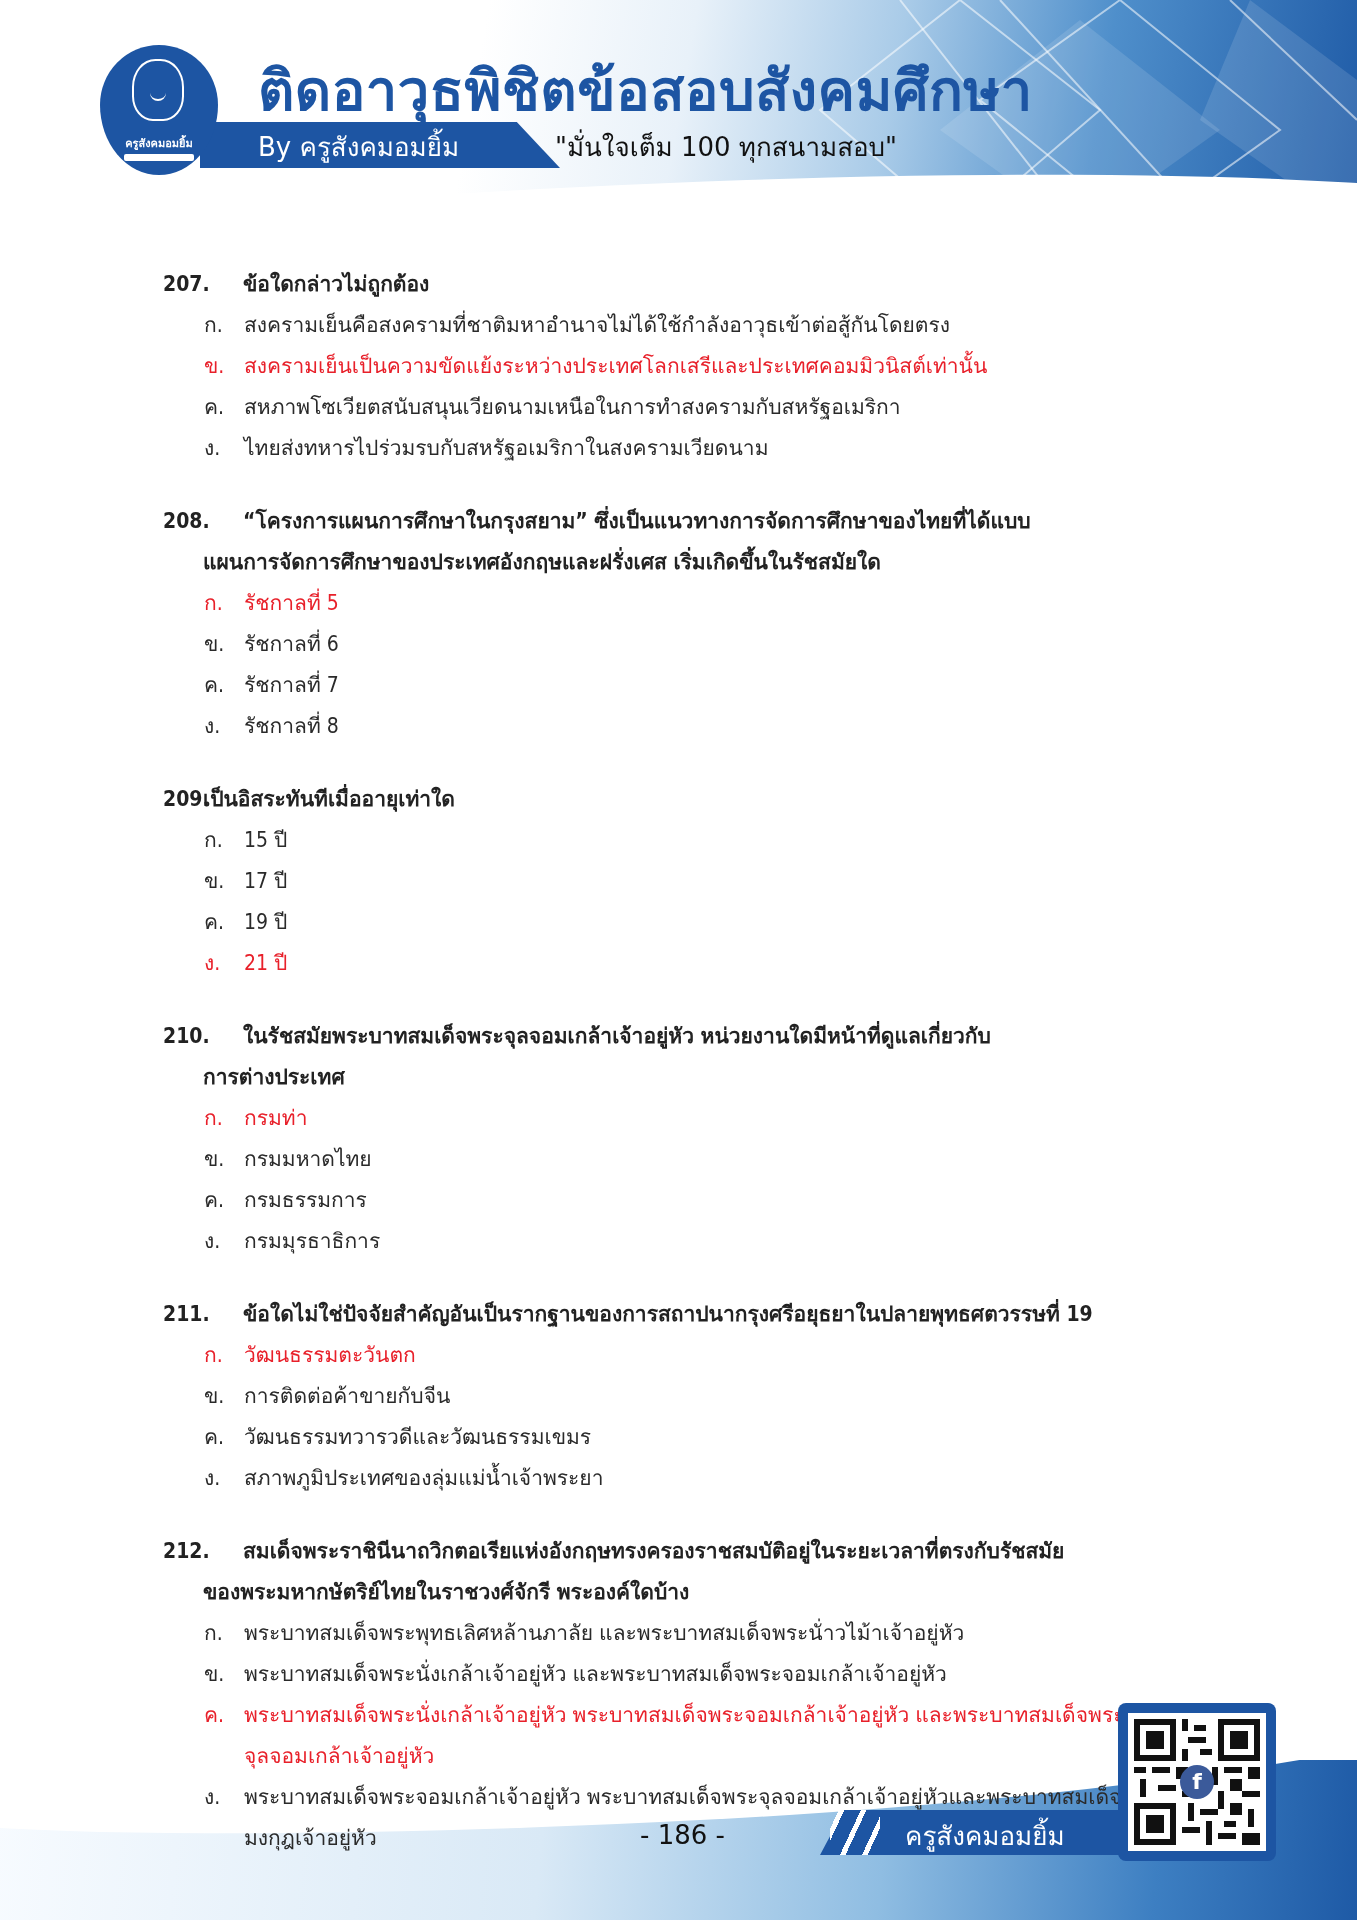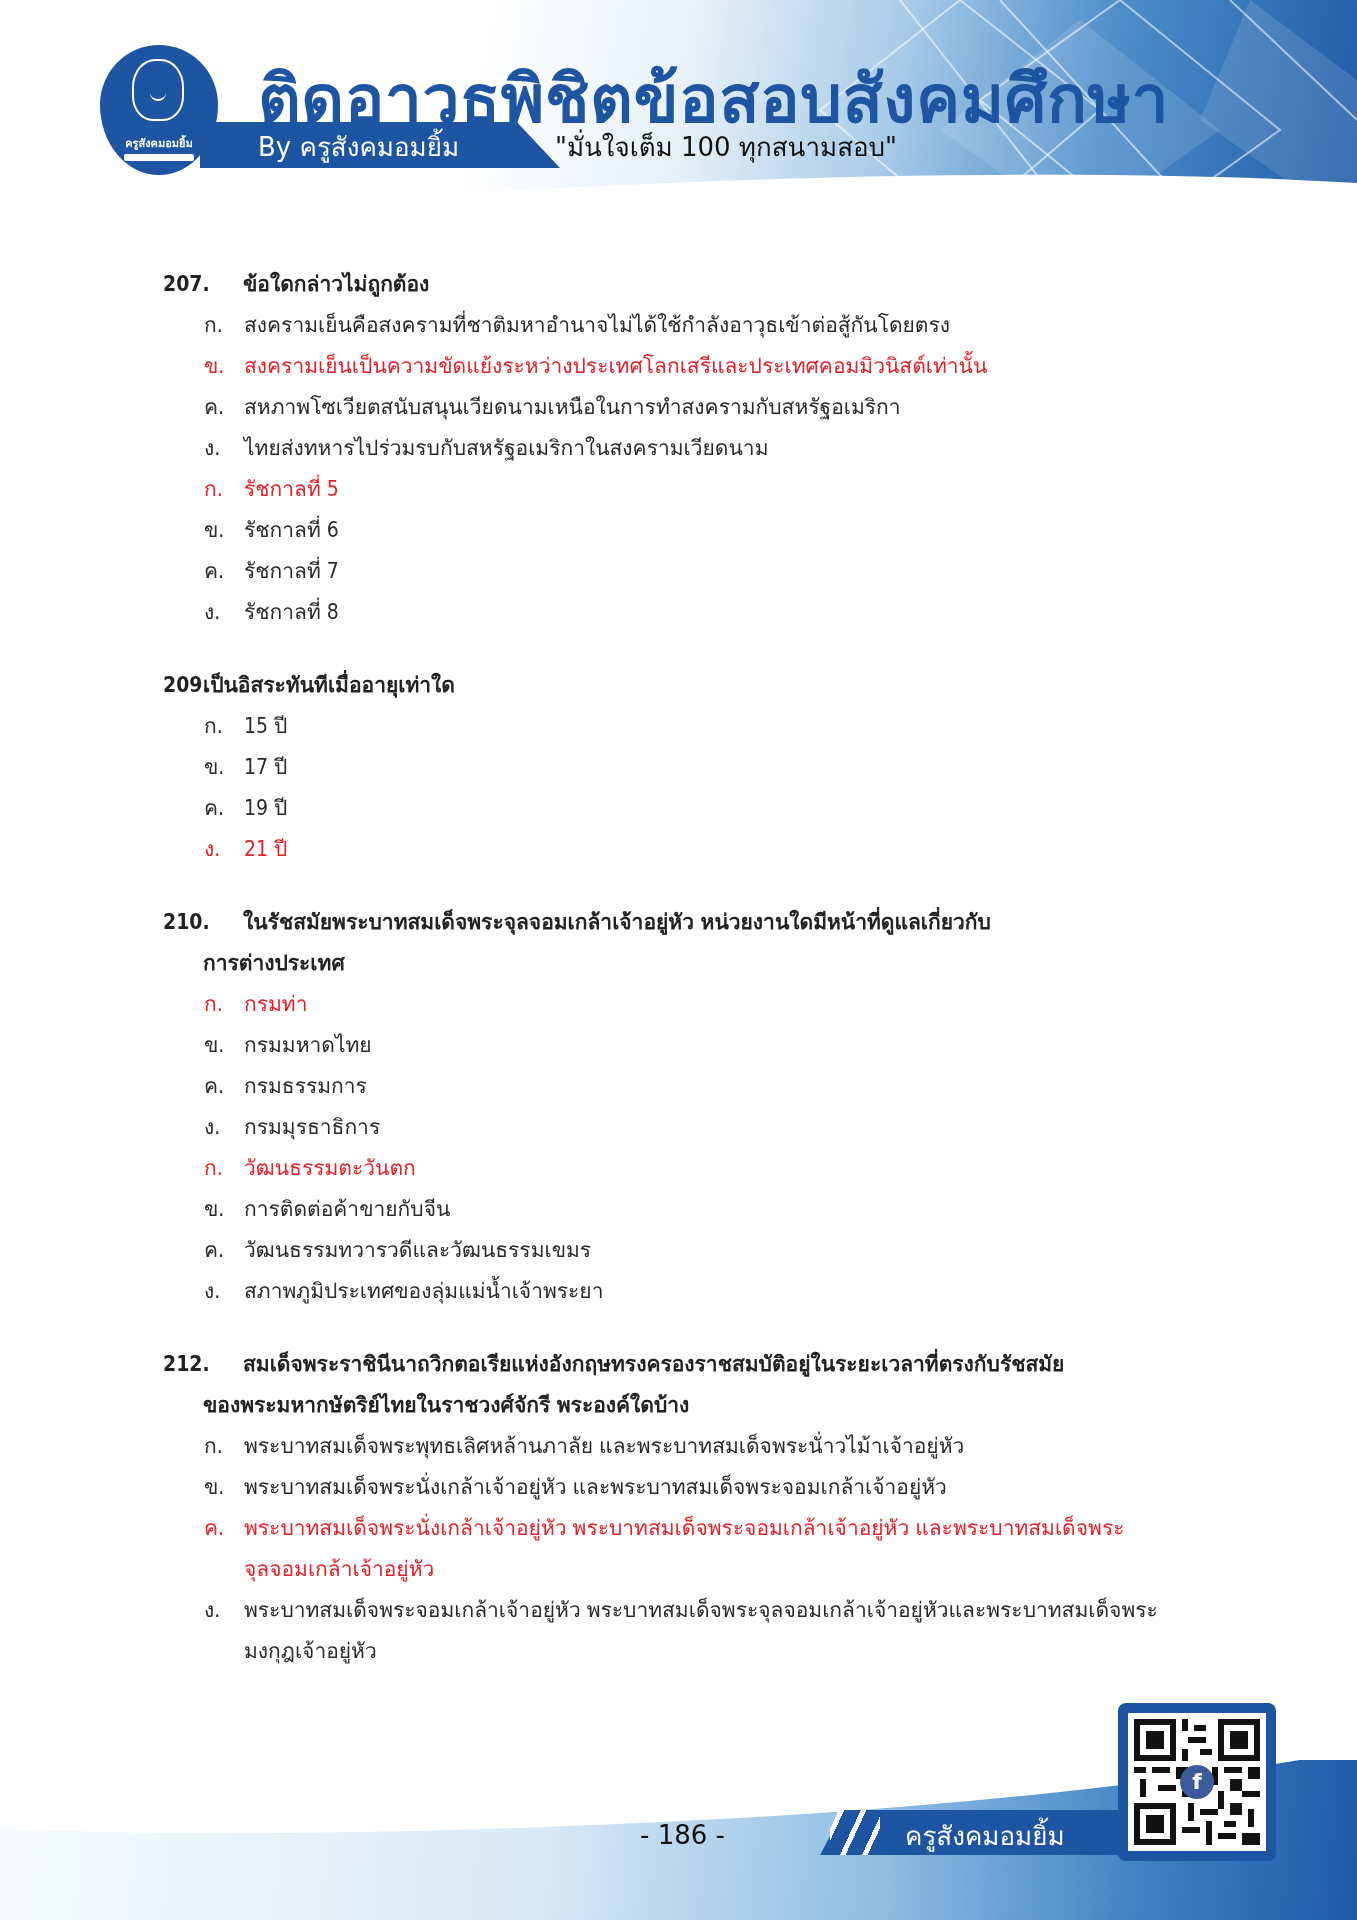--- a/index.html
+++ b/index.html
@@ -30,21 +30,21 @@
     border: 2px solid #fff; border-radius: 45% 45% 40% 40%;
   }
   .logo-face::before {
     content: ""; position: absolute; top: 30px; left: 16px; width: 16px; height: 8px;
     border-bottom: 2px solid #fff; border-radius: 0 0 10px 10px;
   }
   .logo-name { color: #fff; font-size: 11px; font-weight: bold; font-family: "DejaVu Sans", sans-serif; }
   .logo-sub { margin-top: 2px; width: 70px; height: 7px; background: #fff; border-radius: 2px; }
 
   .title {
-    position: absolute; left: 258px; top: 46px; font-size: 66px; font-weight: bold;
+    position: absolute; left: 258px; top: 46px; font-size: 56px; font-weight: bold;
     color: #1d55a3; letter-spacing: 0.5px; z-index: 3; font-family: "DejaVu Sans", sans-serif;
   }
   .by-banner {
     position: absolute; left: 200px; top: 122px; height: 46px; width: 360px;
     background: #1d55a3; clip-path: polygon(0 0, 88% 0, 100% 100%, 0 100%);
     z-index: 2;
   }
   .by-text {
     position: absolute; left: 258px; top: 126px; color: #fff; font-size: 26px; z-index: 3;
     font-family: "DejaVu Sans", sans-serif;
@@ -157,20 +157,24 @@
     </div>
   <div class="opt">
       <span class="opt-label">ค.</span>
       <span class="opt-text">สหภาพโซเวียตสนับสนุนเวียดนามเหนือในการทำสงครามกับสหรัฐอเมริกา</span>
     </div>
   <div class="opt">
       <span class="opt-label">ง.</span>
       <span class="opt-text">ไทยส่งทหารไปร่วมรบกับสหรัฐอเมริกาในสงครามเวียดนาม</span>
     </div>
 
+  <div class="q">
+    <span class="q-num">208.</span>
+    <span class="q-text"><span>“โครงการแผนการศึกษาในกรุงสยาม” ซึ่งเป็นแนวทางการจัดการศึกษาของไทยที่ได้แบบ</span><span class="l2">แผนการจัดการศึกษาของประเทศอังกฤษและฝรั่งเศส เริ่มเกิดขึ้นในรัชสมัยใด</span></span>
+  </div>
   <div class="opt correct">
       <span class="opt-label">ก.</span>
       <span class="opt-text">รัชกาลที่ 5</span>
     </div>
   <div class="opt">
       <span class="opt-label">ข.</span>
       <span class="opt-text">รัชกาลที่ 6</span>
     </div>
   <div class="opt">
       <span class="opt-label">ค.</span>
@@ -216,20 +220,24 @@
     </div>
   <div class="opt">
       <span class="opt-label">ค.</span>
       <span class="opt-text">กรมธรรมการ</span>
     </div>
   <div class="opt">
       <span class="opt-label">ง.</span>
       <span class="opt-text">กรมมุรธาธิการ</span>
     </div>
 
+  <div class="q">
+    <span class="q-num">211.</span>
+    <span class="q-text">ข้อใดไม่ใช่ปัจจัยสำคัญอันเป็นรากฐานของการสถาปนากรุงศรีอยุธยาในปลายพุทธศตวรรษที่ 19</span>
+  </div>
   <div class="opt correct">
       <span class="opt-label">ก.</span>
       <span class="opt-text">วัฒนธรรมตะวันตก</span>
     </div>
   <div class="opt">
       <span class="opt-label">ข.</span>
       <span class="opt-text">การติดต่อค้าขายกับจีน</span>
     </div>
   <div class="opt">
       <span class="opt-label">ค.</span>

